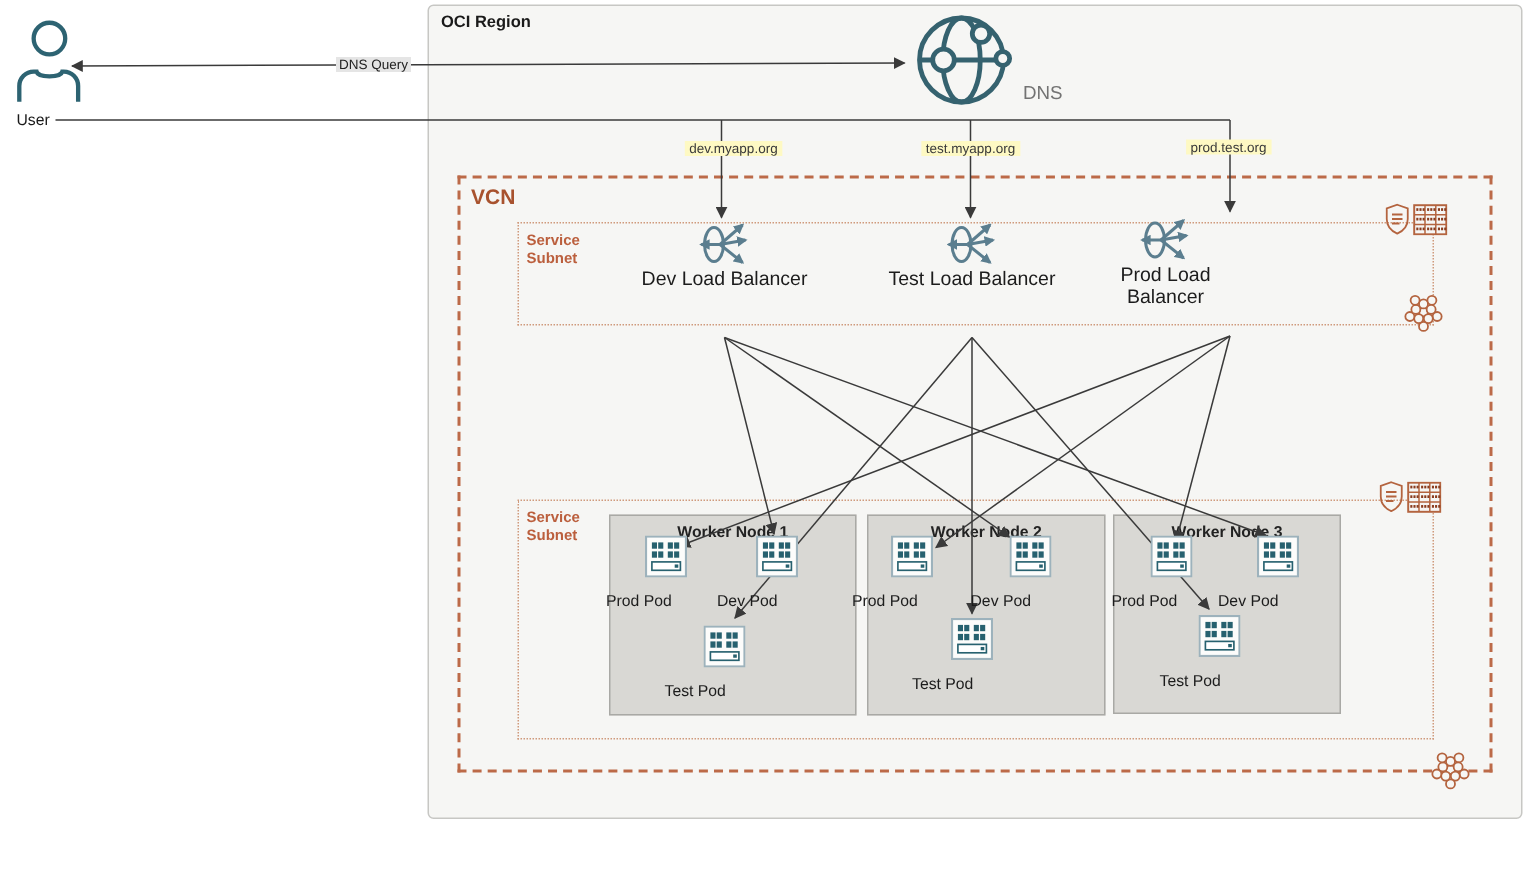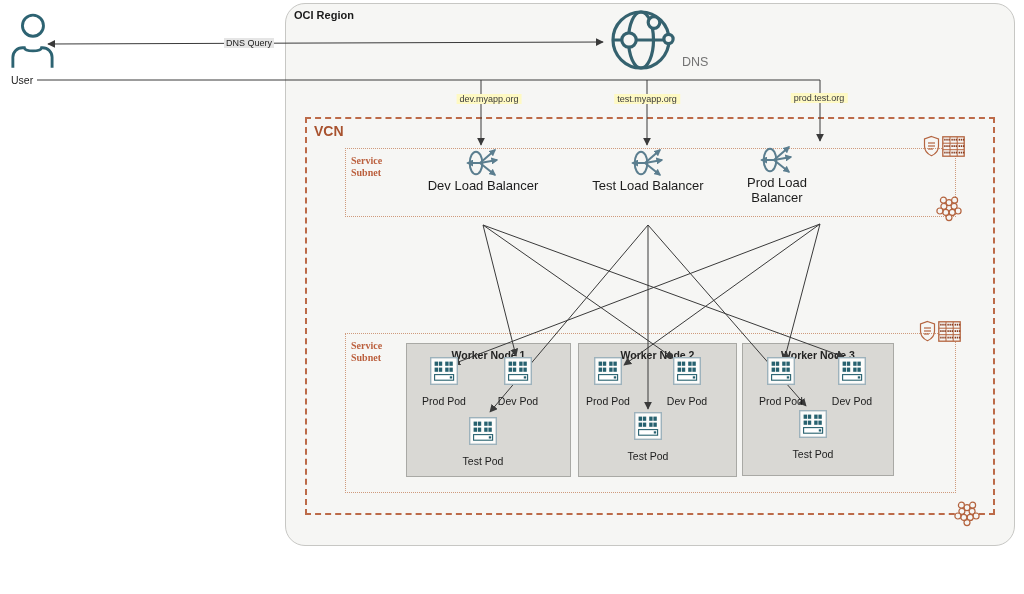--- a/index.html
+++ b/index.html
@@ -1,33 +1,33 @@
 <!DOCTYPE html>
 <html><head>
 <meta charset="utf-8">
 <style>
   html,body{margin:0;padding:0;background:#fff;}
   #cv{position:relative;width:1024px;height:594px;background:#ffffff;
       font-family:"Liberation Sans",sans-serif;overflow:hidden;}
   .abs{position:absolute;}
   
   .region{left:285px;top:3px;width:728px;height:541px;background:#f6f6f4;
-          border:1px solid #c7c7c4;border-radius:20px;z-index:1;}
+          border:1px solid #c7c7c4;border-radius:4px;z-index:1;}
   .region-label{font-weight:bold;font-size:11px;color:#1a1a1a;padding:5px 8px;}
   .vcn{left:305px;top:117px;width:686px;height:394px;border:2px dashed #bc6a48;z-index:1;}
   .vcn-label{color:#a8522e;font-weight:bold;font-size:14px;padding:4px 7px;}
   .subnet{border:1.5px dotted #cf9a7c;z-index:1;}
   .subnet1{left:345px;top:148px;width:609px;height:67px;}
   .subnet2{left:345px;top:333px;width:609px;height:158px;}
   .subnet-label{color:#bb5f3d;font-weight:bold;font-size:10px;line-height:12px;
-                padding:6px 5px;width:44px;font-family:Liberation Serif, serif;}
+                padding:6px 5px;width:44px;}
   .node{background:#d9d8d4;border:1px solid #a9a9a5;z-index:2;}
   .node-title{text-align:center;font-weight:bold;font-size:10.5px;color:#222;margin-top:5px;}
   .pod-icon{z-index:4;}
-  .pod-label{font-size:10.5px;color:#1c1c1c;text-align:center;width:80px;z-index:4;}
+  .pod-label{font-size:10.5px;color:#1c1c1c;text-align:left;width:80px;z-index:4;}
   .lb{text-align:center;width:114px;z-index:4;}
   .lb svg{display:block;margin:0 auto;}
   .lb-label{font-size:13px;line-height:15px;color:#1c1c1c;margin-top:-2px;}
   .domain{font-size:9px;color:#3a3a3a;background:#fef9c3;padding:0 3px;z-index:4;
           transform:translateX(-50%);white-space:nowrap;}
   .qlabel{left:249px;top:38px;font-size:9px;color:#222;background:#e5e5e5;padding:0 2px;
           z-index:4;transform:translateX(-50%);white-space:nowrap;}
   .user-wrap{left:10px;top:12px;z-index:4;}
   .user-label{left:11px;top:74px;font-size:10.5px;color:#1a1a1a;z-index:4;}
   .dns-wrap{left:609px;top:8px;z-index:4;}

